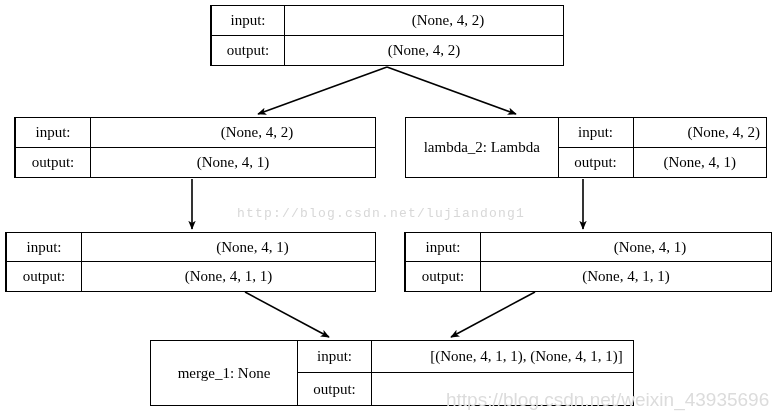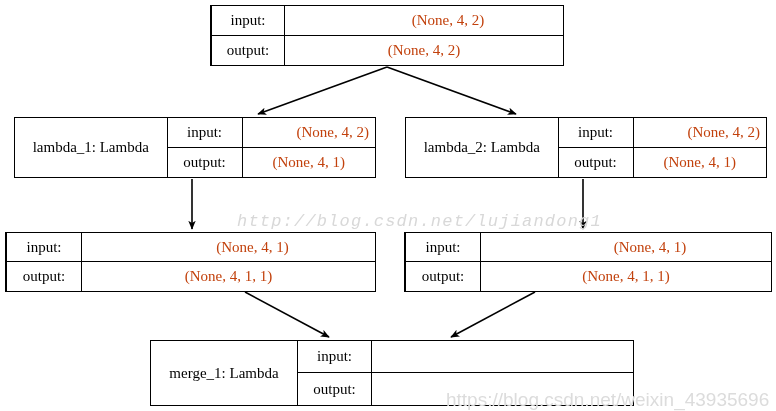--- a/index.html
+++ b/index.html
@@ -48,37 +48,36 @@
   .lab{
     display:flex;align-items:center;justify-content:center;
     box-sizing:border-box;
     border-right:1.5px solid #000;
     font-size:15px;color:#000;white-space:nowrap;
   }
   .val{
     display:flex;align-items:center;justify-content:center;
     box-sizing:border-box;
     flex:1 1 auto;
-    font-size:15px;color:#c2410c;white-space:nowrap;
+    font-size:15px;color:#000000;white-space:nowrap;
     padding:0 6px;
   }
 
   
   .wm{
     position:absolute;z-index:3;
     color:#d8d8d8;
     white-space:nowrap;
     pointer-events:none;
   }
   .wm-mid{
-    left:237px;top:212px;
+    left:237px;top:206px;
     font-family:"Liberation Mono", monospace;
-    font-size:17px;
+    font-size:13px;
     letter-spacing:1.2px;
-    font-style:italic;
   }
   .wm-bot{
     left:446px;top:378px;
     font-family:"Liberation Sans", sans-serif;
     font-size:19px;
     color:#dcdcdc;
     margin-top:11px;
   }
 </style>
 </head>
@@ -109,21 +108,20 @@
         <div class="val">(None, 4, 2)</div>
       </div>
       <div class="row">
         <div class="lab" style="width:73px;">output:</div>
         <div class="val">(None, 4, 2)</div>
       </div>
     </div>
   </div>
 
   <div class="node" style="left:14px;top:117px;width:362px;height:61px;">
-    <div class="cell-name" style="width:167px;">lambda_1: Lambda</div>
     <div class="cols">
       <div class="row top">
         <div class="lab" style="width:75px;">input:</div>
         <div class="val">(None, 4, 2)</div>
       </div>
       <div class="row">
         <div class="lab" style="width:75px;">output:</div>
         <div class="val">(None, 4, 1)</div>
       </div>
     </div>
@@ -163,24 +161,25 @@
         <div class="val">(None, 4, 1)</div>
       </div>
       <div class="row">
         <div class="lab" style="width:75px;">output:</div>
         <div class="val">(None, 4, 1, 1)</div>
       </div>
     </div>
   </div>
 
   <div class="node" style="left:150px;top:340px;width:484px;height:66px;">
-    <div class="cell-name" style="width:146px;">merge_1: Lambda</div>
+    <div class="cell-name" style="width:146px;">merge_1: None</div>
     <div class="cols">
       <div class="row top">
         <div class="lab" style="width:74px;">input:</div>
+        <div class="val">[(None, 4, 1, 1), (None, 4, 1, 1)]</div>
       </div>
       <div class="row">
         <div class="lab" style="width:74px;">output:</div>
       </div>
     </div>
   </div>
 
   <div class="wm wm-mid">http://blog.csdn.net/lujiandong1</div>
   <div class="wm wm-bot">https://blog.csdn.net/weixin_43935696</div>
 

